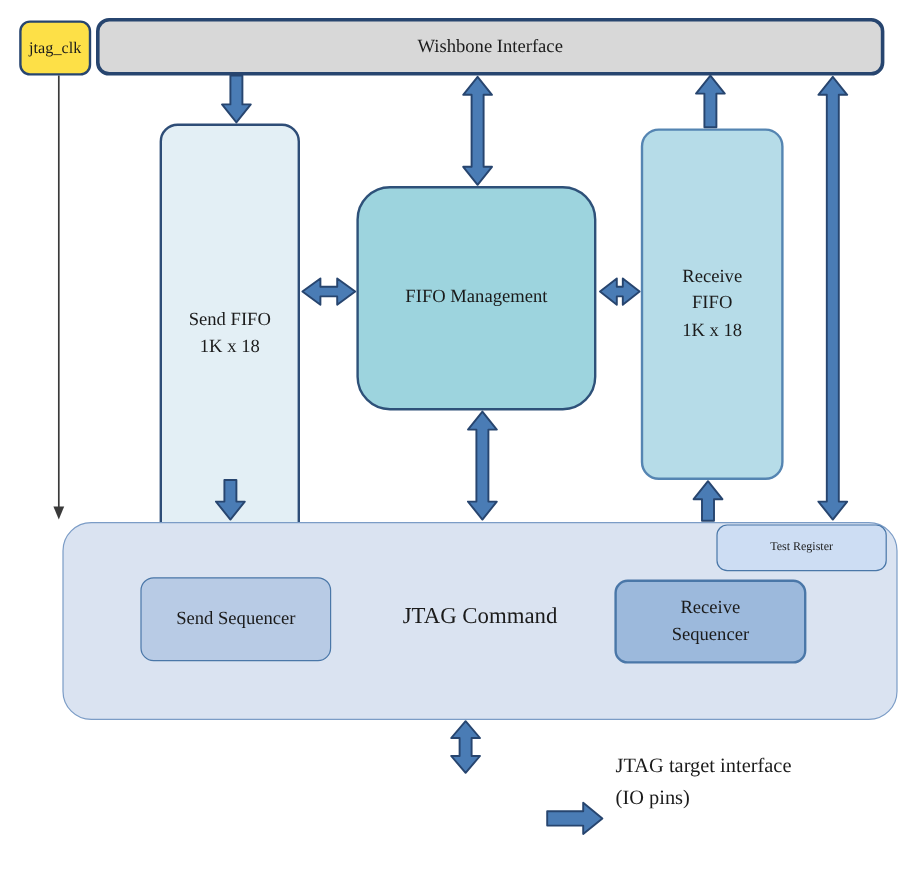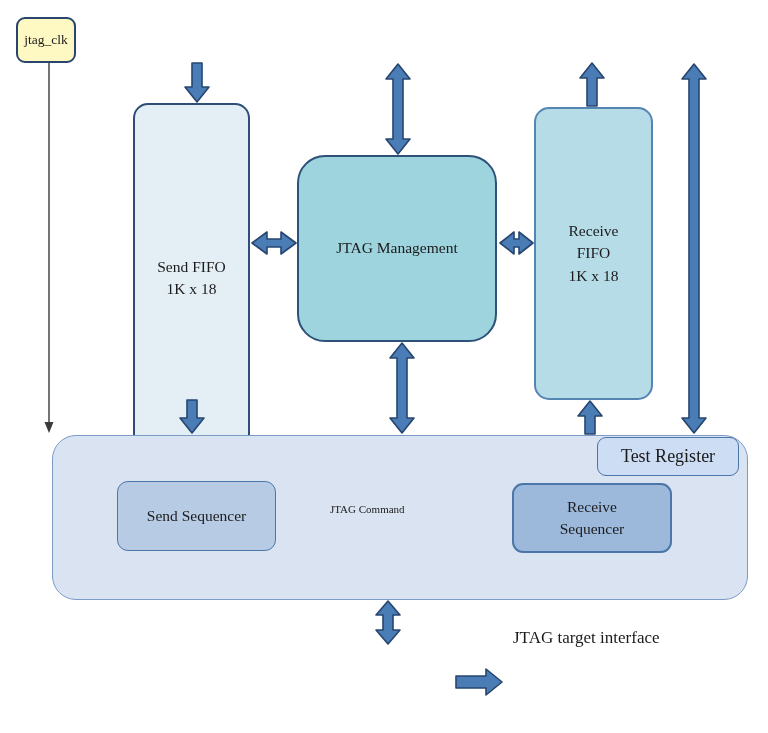--- a/index.html
+++ b/index.html
@@ -9,21 +9,21 @@
   }
   .node{
     position:absolute;box-sizing:border-box;
     display:flex;align-items:center;justify-content:center;text-align:center;
     line-height:1.45;
   }
   .node .stack span{display:block;}
   
   .jtag-clk{
     left:16px;top:17px;width:60px;height:46px;
-    background:#fef9c3;border:2.5px solid #27456f;border-radius:9px;
+    background:#fde047;border:2.5px solid #27456f;border-radius:9px;
     font-size:13.5px;z-index:3;
   }
   .wishbone{
     left:80px;top:15px;width:657px;height:48px;
     background:#d8d8d8;border:3px solid #27456f;border-radius:11px;
     font-size:15.5px;z-index:2;
   }
   .send-fifo{
     left:133px;top:103px;width:117px;height:350px;
     background:#e3eff5;border:2px solid #2e4d77;border-radius:15px;
@@ -44,30 +44,30 @@
     background:#dae3f1;border:1.8px solid #7b9cc6;border-radius:24px;
   }
   .send-sequencer{
     left:117px;top:481px;width:159px;height:70px;
     background:#b8cbe5;border:1.8px solid #4a77a8;border-radius:11px;
     font-size:15.5px;z-index:4;
   }
   .test-register{
     left:597px;top:437px;width:142px;height:39px;
     background:#cdddf3;border:1.8px solid #4a77a8;border-radius:9px;
-    font-size:18px;z-index:4;
+    font-size:10px;z-index:4;
   }
   .receive-sequencer{
     left:512px;top:483px;width:160px;height:70px;
     background:#9cb9dc;border:2px solid #4a77a8;border-radius:11px;
     font-size:15.5px;z-index:4;
   }
   .jtag-command-label{
-    position:absolute;left:330px;top:503px;width:140px;
-    font-size:11px;z-index:4;
+    position:absolute;left:330px;top:503px;width:140px;text-align:center;
+    font-size:19px;z-index:4;
   }
   .pod{
     left:327px;top:645px;width:128px;height:73px;
     background:#f1f1f1;border:3px solid #2e6da6;border-radius:13px;
     font-size:15.5px;
   }
   .annotation{
     position:absolute;left:513px;top:624px;
     font-size:17px;line-height:27px;text-align:left;z-index:4;
   }
@@ -81,30 +81,33 @@
 </style>
 </head>
 <body>
 
 <div class="canvas">
 
   <div class="node jtag-clk">
     <span>jtag_clk</span>
   </div>
 
+  <div class="node wishbone">
+    <span>Wishbone Interface</span>
+  </div>
 
   <div class="node send-fifo">
     <div class="stack">
       <span>Send FIFO</span>
       <span>1K x 18</span>
     </div>
   </div>
 
   <div class="node fifo-mgmt">
-    <span>JTAG Management</span>
+    <span>FIFO Management</span>
   </div>
 
   <div class="node receive-fifo">
     <div class="stack">
       <span>Receive</span>
       <span>FIFO</span>
       <span>1K x 18</span>
     </div>
   </div>
 
@@ -123,20 +126,21 @@
   <div class="node receive-sequencer">
     <div class="stack">
       <span>Receive</span>
       <span>Sequencer</span>
     </div>
   </div>
 
 
   <div class="annotation">
     <span style="display:block">JTAG target interface</span>
+    <span style="display:block">(IO pins)</span>
   </div>
 
   <svg class="connectors" viewBox="0 0 768 733" xmlns="http://www.w3.org/2000/svg">
 
     <path class="arrow" d="M192 63 H202 V87 H209 L197 102 L185 87 H192 Z"></path>
 
     <path class="arrow" d="M398 64 L410 79 H403 V139 H410 L398 154 L386 139 H393 V79 H386 Z"></path>
 
     <path class="arrow" d="M592 63 L604 78 H597 V106 H587 V78 H580 Z"></path>
 

